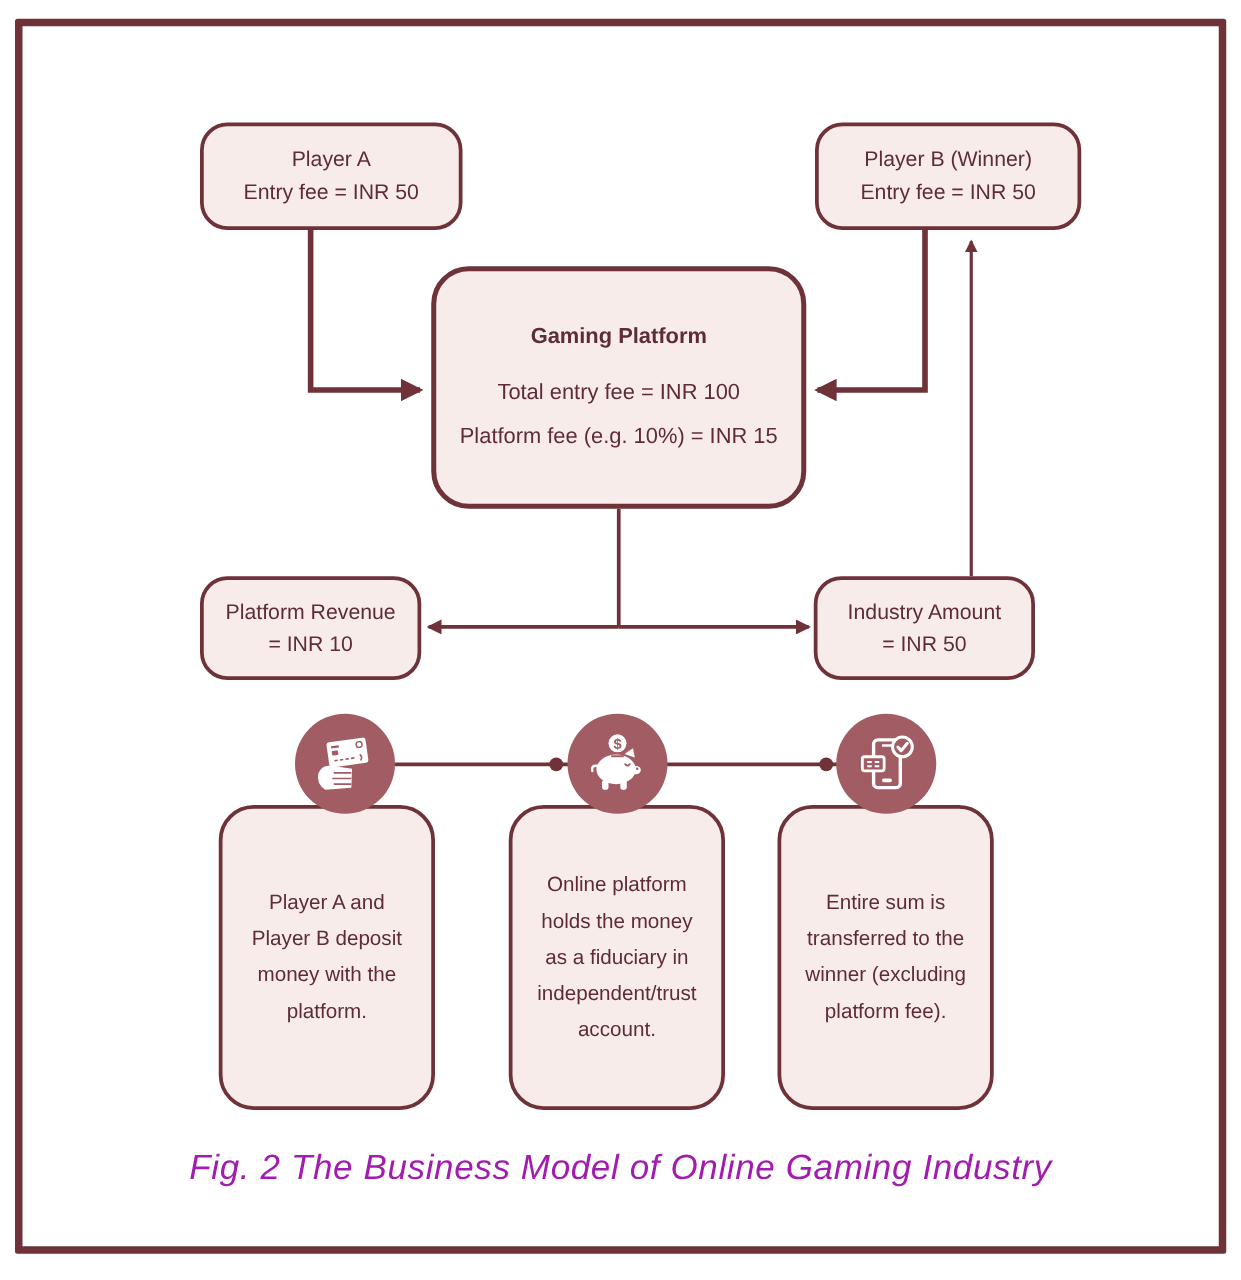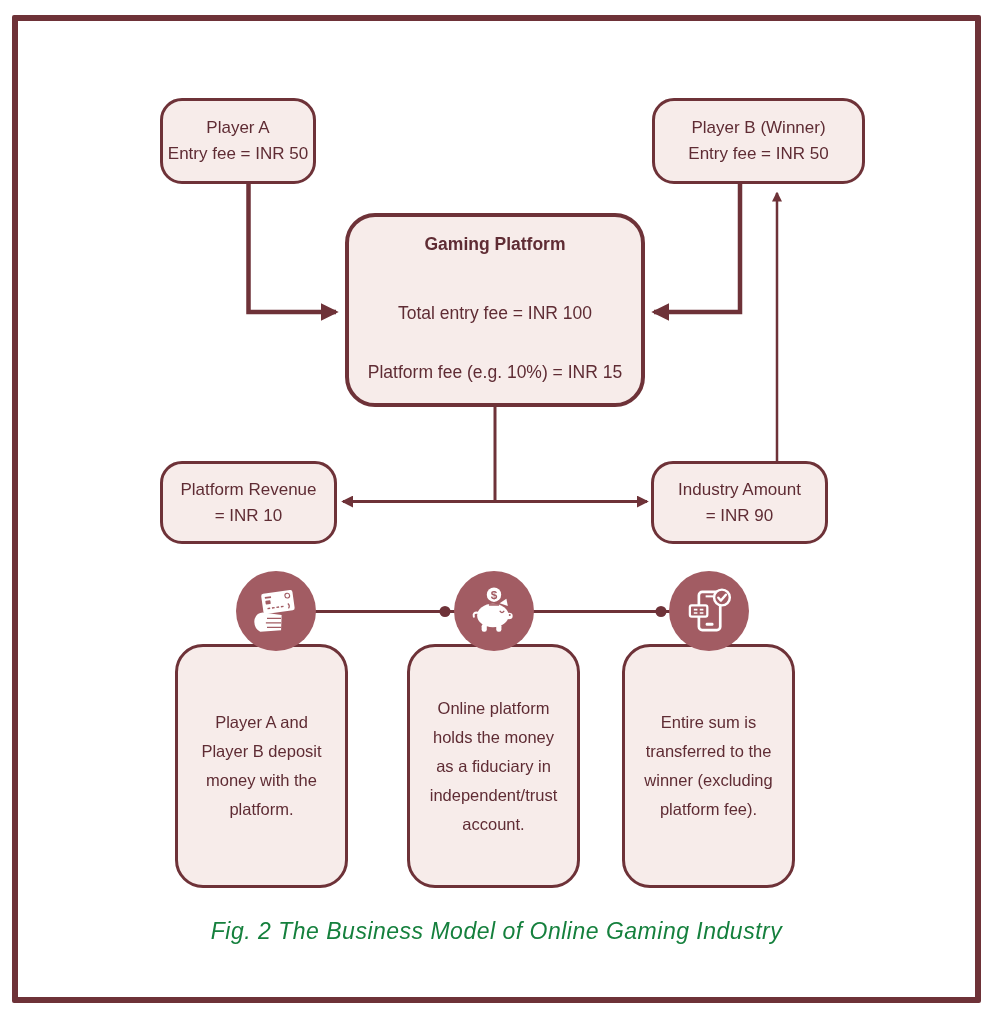--- a/index.html
+++ b/index.html
@@ -11,46 +11,46 @@
     position:absolute;left:12px;top:15px;width:969px;height:988px;
     border:6px solid #6e3238;box-sizing:border-box;border-radius:2px;
   }
   .connectors{position:absolute;left:0;top:0;width:993px;height:1024px;z-index:1;}
   .node{
     position:absolute;z-index:2;background:#f7ecea;border:3px solid #6e3238;
     border-radius:22px;box-sizing:border-box;display:flex;flex-direction:column;
     align-items:center;justify-content:center;text-align:center;
     font-size:17px;line-height:26px;color:#5f2c34;
   }
-  .node-player-a{left:160px;top:98px;width:156px;height:86px;}
+  .node-player-a{left:160px;top:98px;width:210px;height:86px;}
   .node-player-b{left:652px;top:98px;width:213px;height:86px;}
   .node-platform{left:345px;top:213px;width:300px;height:194px;border-width:4px;border-radius:30px;font-size:17.5px;}
   .node-platform .ptitle{font-weight:bold;line-height:28px;margin-bottom:14px;}
-  .node-platform .pline{line-height:35px;margin-top:24px;}
+  .node-platform .pline{line-height:35px;}
   .node-revenue{left:160px;top:461px;width:177px;height:83px;}
   .node-winnings{left:651px;top:461px;width:177px;height:83px;}
   .step-box{
     position:absolute;z-index:2;top:644px;width:173px;height:244px;
     background:#f7ecea;border:3px solid #6e3238;border-radius:28px;box-sizing:border-box;
     display:flex;align-items:center;justify-content:center;text-align:center;
     font-size:16.5px;line-height:29px;color:#5f2c34;padding:0 12px;
   }
   .step-box-1{left:175px;}
   .step-box-2{left:407px;}
   .step-box-3{left:622px;}
   .step-circle{
     position:absolute;z-index:3;top:571px;width:80px;height:80px;border-radius:50%;
     background:#a25c63;display:flex;align-items:center;justify-content:center;
   }
   .step-circle-1{left:236px;}
   .step-circle-2{left:454px;}
   .step-circle-3{left:669px;}
   .caption{
     position:absolute;z-index:2;left:20px;top:918px;width:953px;text-align:center;
-    font-style:italic;font-size:23px;color:#15803d;letter-spacing:0.5px;
+    font-style:italic;font-size:28px;color:#a21caf;letter-spacing:0.5px;
   }
 </style>
 </head>
 <body>
 
 <div class="canvas">
 
   <div class="frame"></div>
 
   <svg class="connectors" viewBox="0 0 993 1024" xmlns="http://www.w3.org/2000/svg">
@@ -86,21 +86,21 @@
     <div class="pline">Platform fee (e.g. 10%) = INR 15</div>
   </div>
 
   <div class="node node-revenue">
     <div>Platform Revenue</div>
     <div>= INR 10</div>
   </div>
 
   <div class="node node-winnings">
     <div>Industry Amount</div>
-    <div>= INR 90</div>
+    <div>= INR 50</div>
   </div>
 
   <div class="step-box step-box-1">
     <div>Player A and Player B deposit money with the platform.</div>
   </div>
   <div class="step-box step-box-3">
     <div>Entire sum is transferred to the winner (excluding platform fee).</div>
   </div>
   <div class="step-box step-box-2">
     <div>Online platform holds the money as a fiduciary in independent/trust account.</div>

